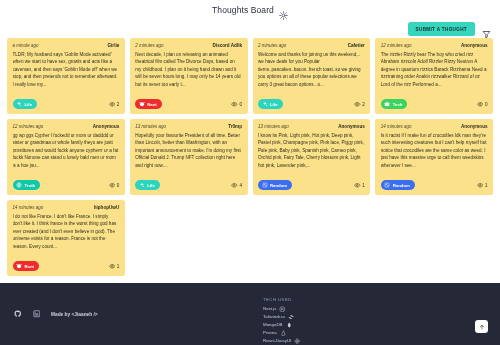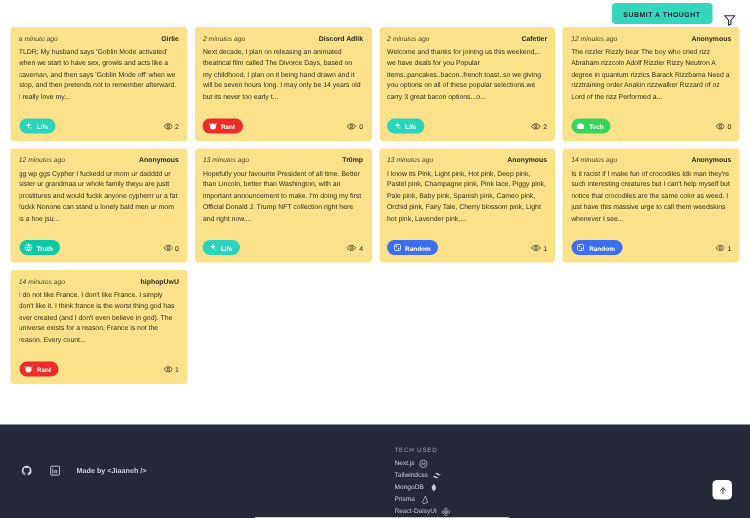--- a/index.html
+++ b/index.html
@@ -105,20 +105,29 @@
     display: flex; align-items: center; justify-content: center;
     cursor: pointer; border: none;
   }
   .scroll-top svg { width: 6px; height: 6px; display: block; }
 </style>
 </head>
 <body>
 
 <div class="app">
 
+  <div class="header">
+    <span class="header-title">Thoughts Board</span>
+    <span class="theme-toggle">
+      <svg viewBox="0 0 24 24" fill="none" stroke="#3a3f52" stroke-width="2" stroke-linecap="round">
+        <circle cx="12" cy="12" r="4"></circle>
+        <path d="M12 2v2M12 20v2M2 12h2M20 12h2M4.9 4.9l1.4 1.4M17.7 17.7l1.4 1.4M19.1 4.9l-1.4 1.4M6.3 17.7l-1.4 1.4"></path>
+      </svg>
+    </span>
+  </div>
 
   <div class="actionbar">
     <button class="submit-btn">SUBMIT A THOUGHT</button>
     <span class="filter-btn">
       <svg viewBox="0 0 24 24" fill="none" stroke="#2b3040" stroke-width="2" stroke-linejoin="round">
         <path d="M3 4h18l-7 8v7l-4 2v-9z"></path>
       </svg>
     </span>
   </div>
 

